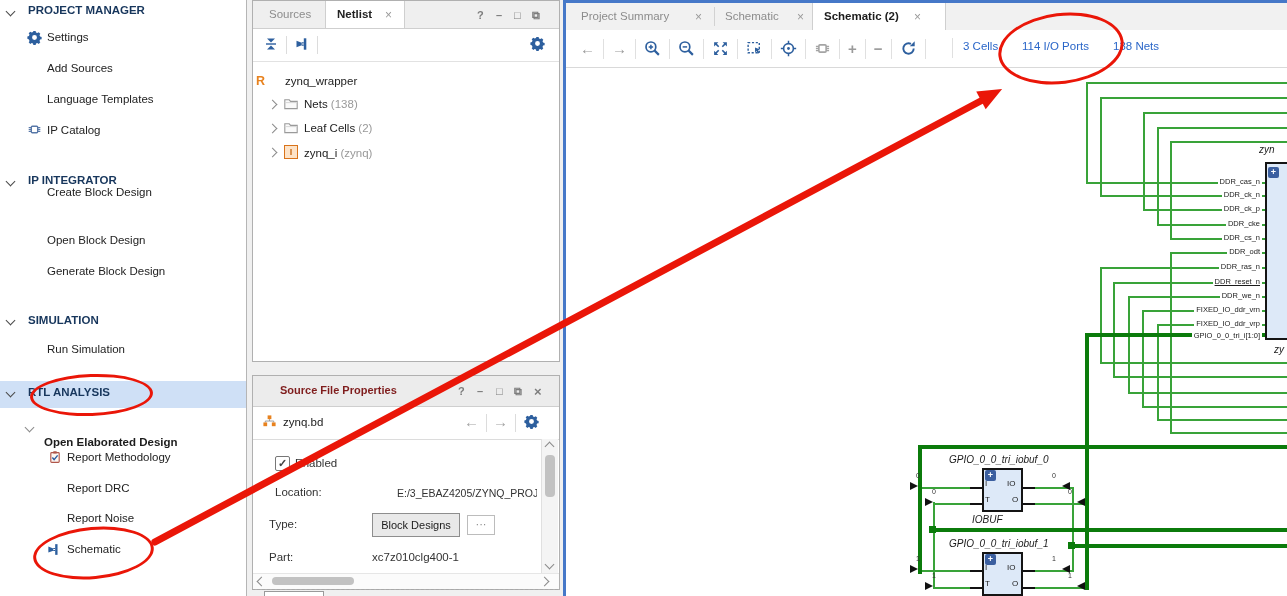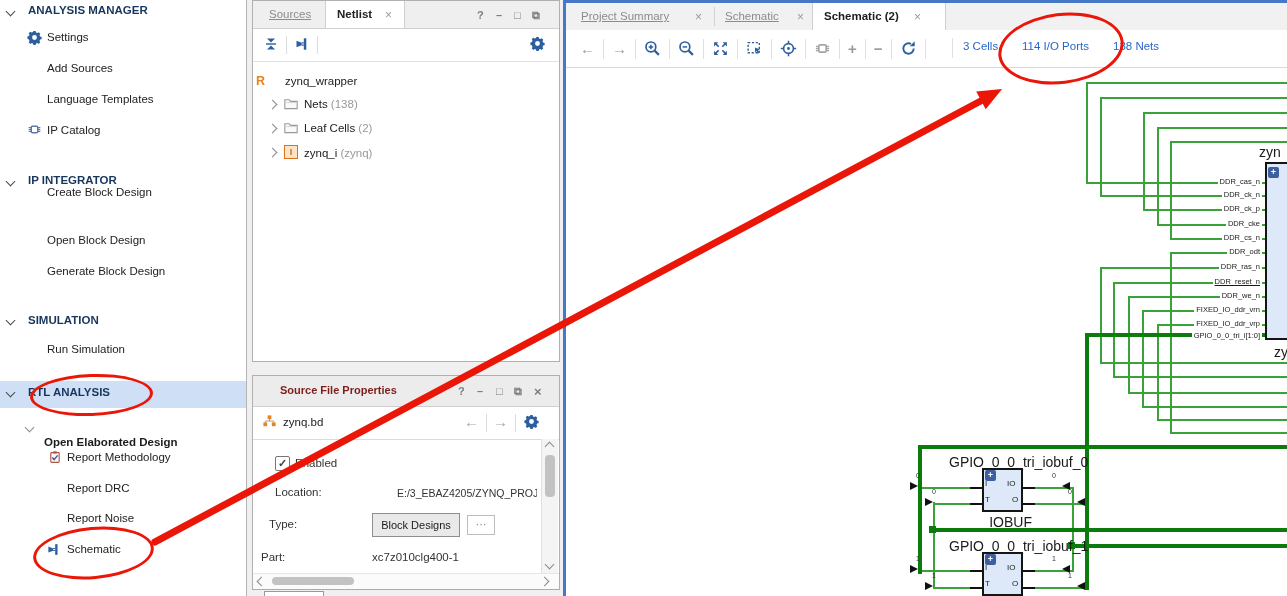--- a/index.html
+++ b/index.html
@@ -15,21 +15,21 @@
   .chv{display:inline-block;width:6px;height:6px;border-right:1.6px solid #4a4a4a;border-bottom:1.6px solid #4a4a4a;}
   .chv.down{transform:rotate(45deg);}
   .chv.right{transform:rotate(-45deg);}
   .chv.gray{border-color:#8a8a8a;}
   
   #midcol{left:247px;top:0;width:316px;height:596px;background:#f0f0f0;}
   .panel{position:absolute;background:#fff;border:1px solid #b0b0b0;}
   .tabbar{position:absolute;left:0;top:0;right:0;height:27px;background:#efefef;border-bottom:1px solid #cfcfcf;}
   .tab-active{position:absolute;top:0;height:27px;background:#fff;border-left:1px solid #cfcfcf;border-right:1px solid #cfcfcf;}
   .tab-label{position:absolute;top:7px;font-size:11.5px;white-space:nowrap;}
-  .tab-gray{color:#8c8c8c;text-decoration:underline;}
+  .tab-gray{color:#8c8c8c;}
   .tab-x{color:#9a9a9a;font-size:12px;}
   .winbtn{position:absolute;color:#7d7d7d;font-size:11px;font-weight:bold;}
   .toolsep{position:absolute;width:1px;height:18px;background:#dcdcdc;}
   .treetxt{position:absolute;font-size:11.5px;white-space:nowrap;}
   .cnt{color:#999;}
   
   .phead{position:absolute;left:0;top:0;right:0;height:30px;background:#ececec;border-bottom:1px solid #cfcfcf;}
   .formlab{position:absolute;font-size:11.5px;color:#333;white-space:nowrap;}
   .btn{position:absolute;background:#e9e9e9;border:1px solid #8e8e8e;font-size:11px;text-align:center;color:#1c1c1c;}
   .scroll-thumb{position:absolute;background:#c2c2c2;border-radius:4px;}
@@ -43,21 +43,21 @@
   .ic{flex:none;display:inline-block;}
   .icblue{color:#2d5f9e;}
   .icgray{color:#a4a4a4;}
   .tbtxt{font-size:15px;font-weight:bold;color:#9a9a9a;flex:none;line-height:1;}
   .statlink{position:absolute;top:40px;color:#2a66c8;font-size:11.5px;white-space:nowrap;z-index:8;}
   
   .wt{position:absolute;background:#39a339;z-index:2;}
   .wk{position:absolute;background:#0b7b0b;z-index:3;}
   .stub{position:absolute;background:#111;z-index:3;}
   .blk{position:absolute;background:#dde9f8;border:2px solid #141414;box-sizing:border-box;z-index:4;}
-  .blklab{position:absolute;font-size:14px;color:#1a1a1a;white-space:nowrap;text-align:right;z-index:5;}
+  .blklab{position:absolute;font-size:10px;color:#1a1a1a;white-space:nowrap;text-align:left;z-index:5;font-style:italic;}
   .plab{position:absolute;right:25px;font-size:7.5px;color:#1a1a1a;background:#fff;padding:0 2px;white-space:nowrap;z-index:5;}
   .pinlab{position:absolute;font-size:8px;color:#1a1a1a;z-index:5;}
   .idx{position:absolute;font-size:7px;color:#333;z-index:5;}
   .plus-badge{position:absolute;width:11px;height:11px;background:#3b5fa0;border-radius:2px;color:#fff;
     font-size:9px;font-weight:bold;text-align:center;line-height:11px;z-index:6;}
   .arrowr{position:absolute;width:0;height:0;border-top:4px solid transparent;border-bottom:4px solid transparent;
     border-left:8px solid #111;z-index:5;}
   .arrowl{position:absolute;width:0;height:0;border-top:4px solid transparent;border-bottom:4px solid transparent;
     border-right:8px solid #111;z-index:5;}
   .junc{position:absolute;width:7px;height:7px;background:#0b7b0b;z-index:4;}
@@ -133,21 +133,21 @@
         <path d="M8 5.5v2M8 7.5H3.5V9M8 7.5h4.5V9" stroke="#999" stroke-width="1" fill="none"></path>
         <rect x="6" y="1.5" width="4" height="4" fill="#e8821e"></rect>
         <rect x="1.5" y="9" width="4" height="4" fill="#e8821e"></rect>
         <rect x="10.5" y="9" width="4" height="4" fill="#e8821e"></rect>
       </symbol>
   </defs>
 </svg>
 
 <div id="sidebar" class="abs">
   <span class="abs chv down" style="left:7px;top:8px"></span>
-  <div class="abs sb-head" style="left:28px;top:4px">ANALYSIS MANAGER</div>
+  <div class="abs sb-head" style="left:28px;top:4px">PROJECT MANAGER</div>
   <svg class="abs icblue" style="left:27px;top:30px" width="15" height="15">
       <use href="#i-gear"></use>
     </svg>
   <div class="abs sb-item" style="left:47px;top:31px">Settings</div>
   <div class="abs sb-item" style="left:47px;top:62px">Add Sources</div>
   <div class="abs sb-item" style="left:47px;top:93px">Language Templates</div>
   <svg class="abs" style="left:27px;top:122px;color:#5878a8" width="15" height="15">
       <use href="#i-chip"></use>
     </svg>
   <div class="abs sb-item" style="left:47px;top:124px">IP Catalog</div>
@@ -244,21 +244,21 @@
         <use href="#i-gear"></use>
       </svg>
   </div>
   <div class="checkbox" style="left:22px;top:80px">✓</div>
   <div class="formlab" style="left:42px;top:81px">Enabled</div>
   <div class="formlab" style="left:22px;top:110px">Location:</div>
   <div class="formlab" style="left:144px;top:111px;width:140px;overflow:hidden;white-space:nowrap;font-size:10.5px">E:/3_EBAZ4205/ZYNQ_PROJE</div>
   <div class="formlab" style="left:16px;top:142px">Type:</div>
   <div class="btn" style="left:119px;top:137px;width:86px;height:22px;line-height:22px">Block Designs</div>
   <div class="btn" style="left:214px;top:139px;width:26px;height:18px;line-height:16px;background:#fff;border-color:#bcbcbc;color:#888">···</div>
-  <div class="formlab" style="left:8px;top:175px">Part:</div>
+  <div class="formlab" style="left:16px;top:175px">Part:</div>
   <div class="formlab" style="left:119px;top:175px">xc7z010clg400-1</div>
 
   <div class="abs" style="left:288px;top:63px;width:16px;height:134px;background:#f4f4f4;border-left:1px solid #e0e0e0">
     <span class="abs chv down gray" style="left:4px;top:4px;transform:rotate(-135deg)"></span>
     <div class="scroll-thumb" style="left:3px;top:16px;width:10px;height:42px"></div>
     <span class="abs chv down gray" style="left:4px;top:122px"></span>
   </div>
 
   <div class="abs" style="left:0;top:197px;width:306px;height:15px;background:#fbfbfb;border-top:1px solid #e6e6e6">
     <span class="abs chv right gray" style="left:5px;top:4px;transform:rotate(135deg)"></span>

